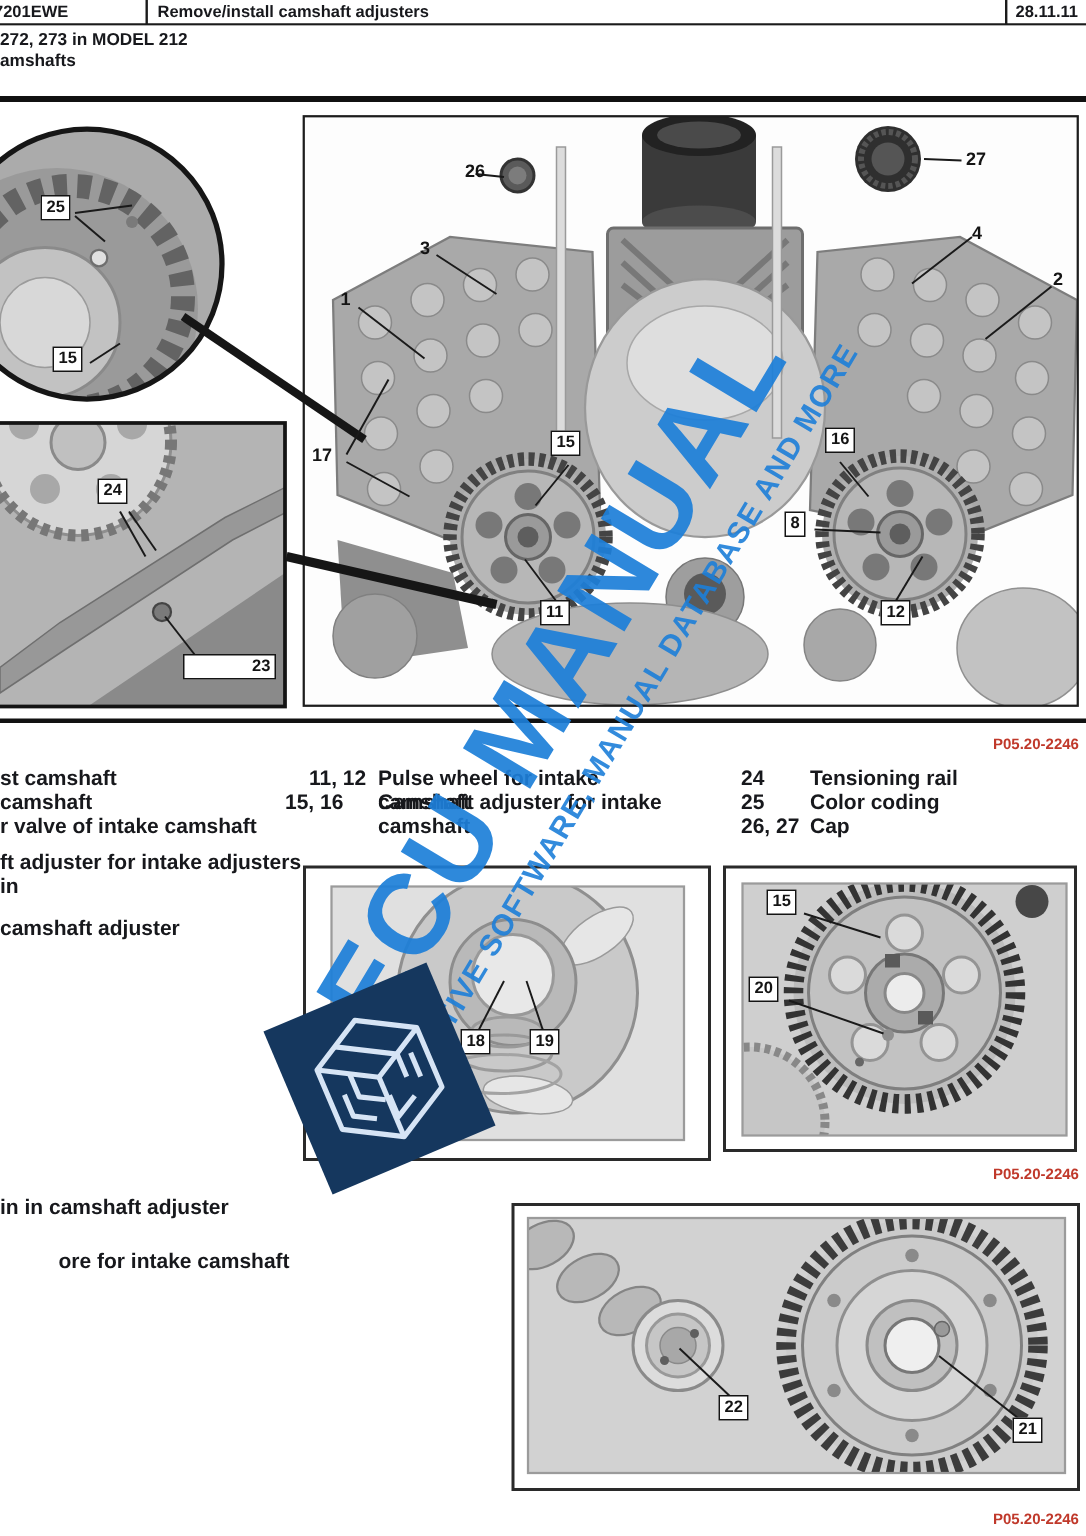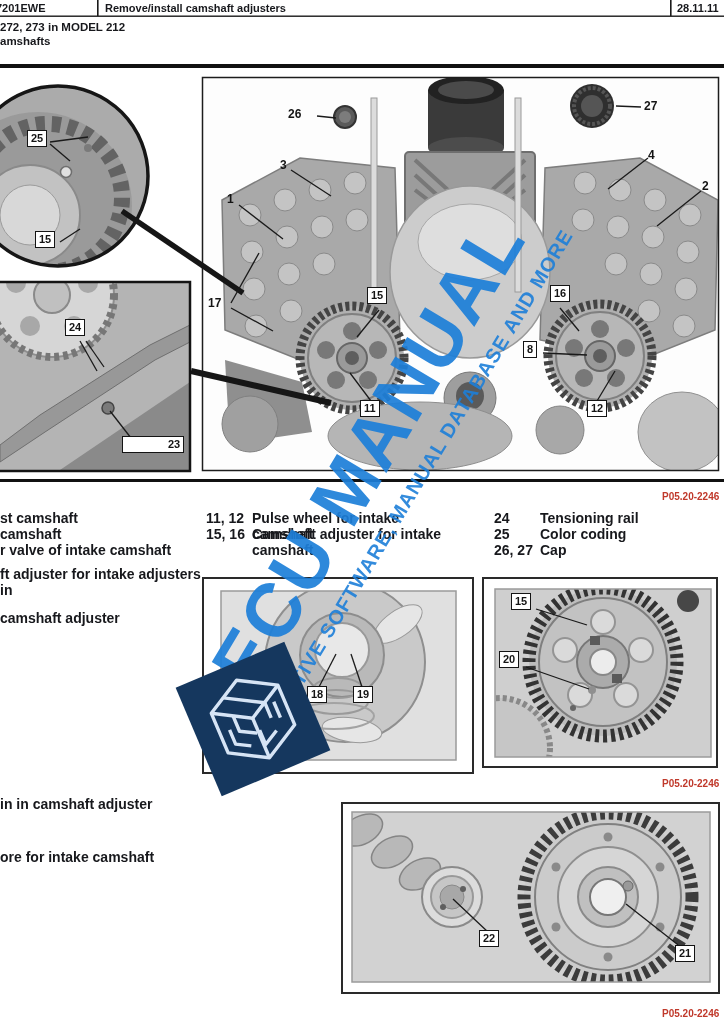--- a/index.html
+++ b/index.html
@@ -306,35 +306,35 @@
 
 <div class="abs leg" style="left:0;top:510px;">st camshaft</div>
 <div class="abs leg" style="left:0;top:526px;">camshaft</div>
 <div class="abs leg" style="left:0;top:542px;">r valve of intake camshaft</div>
 <div class="abs leg" style="left:0;top:566px;">ft adjuster for intake adjusters</div>
 <div class="abs leg" style="left:0;top:582px;">in</div>
 <div class="abs leg" style="left:0;top:610px;">camshaft adjuster</div>
 
 <div class="abs leg" style="left:206px;top:510px;">11, 12</div>
 <div class="abs leg wrap" style="left:252px;top:510px;">Pulse wheel for intake camshaft</div>
-<div class="abs leg" style="left:206px;top:526px;">15, 16</div>
+<div class="abs leg" style="left:190px;top:526px;">15, 16</div>
 <div class="abs leg wrap" style="left:252px;top:526px;">Camshaft adjuster for intake camshaft</div>
 
 <div class="abs leg" style="left:494px;top:510px;">24</div>
 <div class="abs leg" style="left:540px;top:510px;">Tensioning rail</div>
 <div class="abs leg" style="left:494px;top:526px;">25</div>
 <div class="abs leg" style="left:540px;top:526px;">Color coding</div>
 <div class="abs leg" style="left:494px;top:542px;">26, 27</div>
 <div class="abs leg" style="left:540px;top:542px;">Cap</div>
 
 <div class="abs leg" style="left:0;top:796px;">in in camshaft adjuster</div>
-<div class="abs leg" style="left:0;top:849px;">ore for intake camshaft</div>
+<div class="abs leg" style="left:0;top:832px;padding-left:39px;">ore for intake camshaft</div>
 
 <div id="callouts">
-    <div class="co" style="left: 288px; top: 107px;">26</div>
+    <div class="co" style="left: 310px; top: 107px;">26</div>
     <div class="co" style="left: 644px; top: 99px;">27</div>
     <div class="co" style="left: 280px; top: 158px;">3</div>
     <div class="co" style="left: 648px; top: 148px;">4</div>
     <div class="co" style="left: 227px; top: 192px;">1</div>
     <div class="co" style="left: 702px; top: 179px;">2</div>
     <div class="co" style="left: 208px; top: 296px;">17</div>
     <div class="co boxed" style="left: 367px; top: 287px;">15</div>
     <div class="co boxed" style="left: 550px; top: 285px;">16</div>
     <div class="co boxed" style="left: 523px; top: 341px;">8</div>
     <div class="co boxed" style="left: 360px; top: 400px;">11</div>

